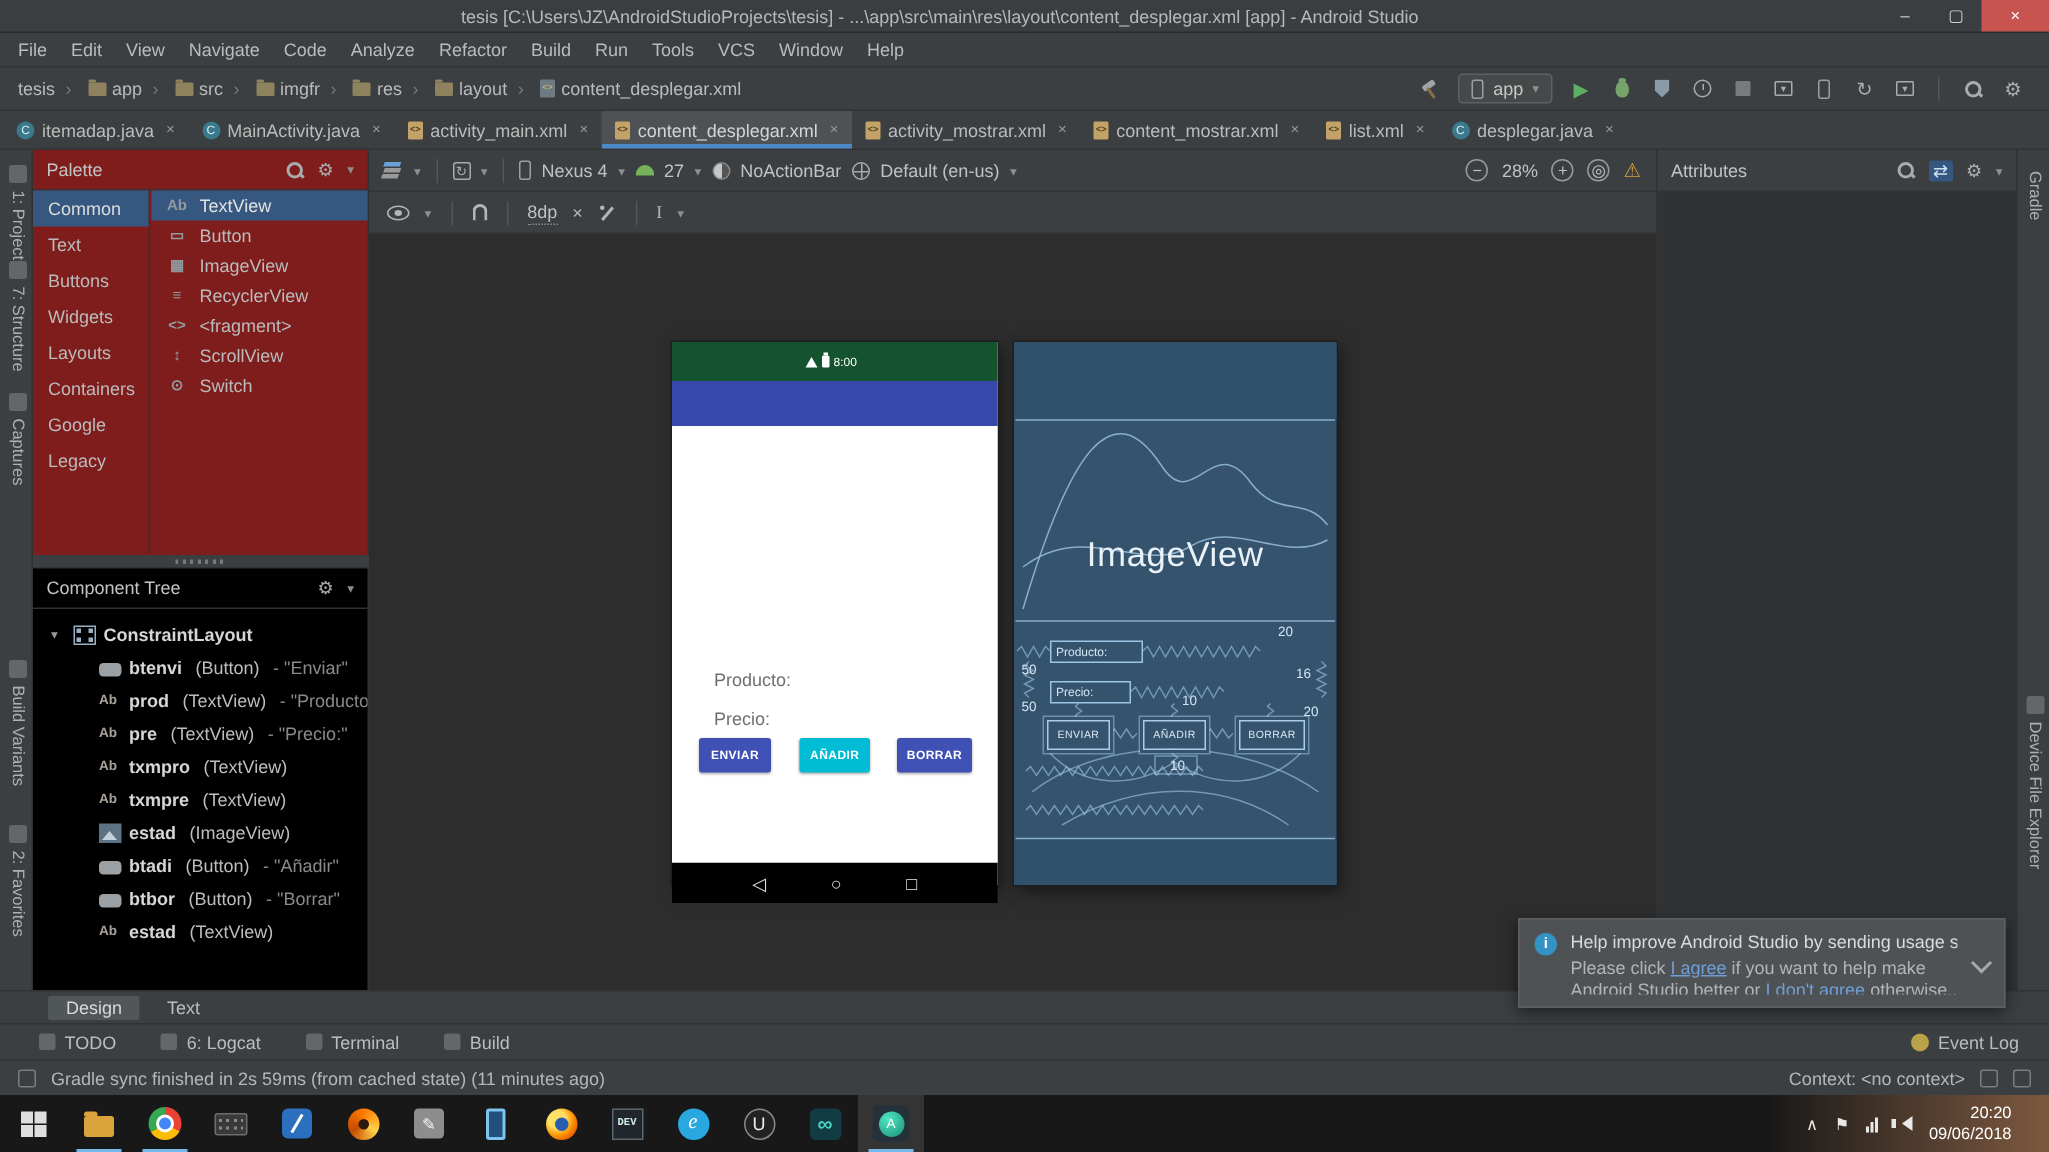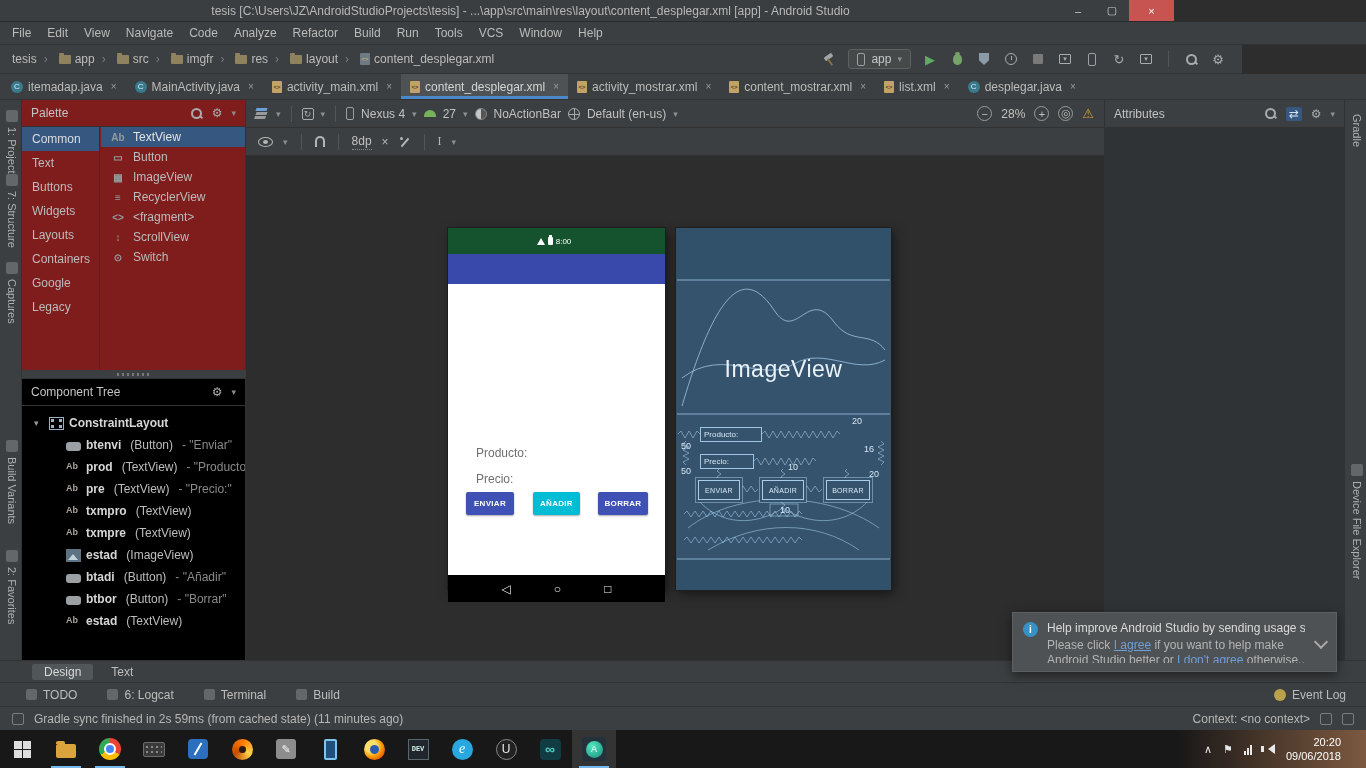--- a/index.html
+++ b/index.html
@@ -1,28 +1,28 @@
 <!DOCTYPE html>
 <html><head>
 <meta charset="utf-8">
 <style>
 *{margin:0;padding:0;box-sizing:border-box}
 html,body{width:1366px;height:768px;overflow:hidden}
 body{position:relative;background:#2d2d2d;font-family:"Liberation Sans",sans-serif;font-size:12px;color:#bbb}
 
-.titlebar{position:absolute;left:0;top:0;width:1174px;height:22px;background:#3b3e40;border-bottom:1px solid #2b2b2b;display:flex;align-items:center}
+.titlebar{position:absolute;left:0;top:0;width:1366px;height:22px;background:#3b3e40;border-bottom:1px solid #2b2b2b;display:flex;align-items:center}
 .titlebar .title{flex:1;text-align:center;color:#b8b8b8;white-space:nowrap;overflow:hidden;font-size:12px}
 .wincontrols{display:flex;height:21px}
 .winbtn{width:34px;display:flex;align-items:center;justify-content:center;color:#cfcfcf;font-size:11px}
 .winbtn.close{width:45px;background:#c75450;color:#fff}
 
 .menubar{position:absolute;top:22px;left:0;width:1366px;height:23px;background:#3c3f41;border-bottom:1px solid #323232;display:flex;align-items:center;padding-left:4px}
 .menubar>span{padding:0 8px;line-height:23px}
 
-.maintoolbar{position:absolute;top:45px;left:0;width:1242px;height:29px;background:#3c3f41;border-bottom:1px solid #323232;display:flex;align-items:center}
+.maintoolbar{position:absolute;top:45px;left:0;width:1366px;height:29px;background:#3c3f41;border-bottom:1px solid #323232;display:flex;align-items:center}
 .crumbs{display:flex;align-items:center;padding-left:12px}
 .crumb{display:flex;align-items:center;gap:4px;color:#bbb}
 .crumb:not(:first-child)::before{content:"\203A";color:#7a7a7a;margin:0 7px}
 .ficon{width:12px;height:9px;background:#8f835f;border-radius:1px;position:relative;display:inline-block}
 .ficon::before{content:"";position:absolute;top:-2px;left:0;width:5px;height:2px;background:#8f835f;border-radius:1px 1px 0 0}
 .xicon{width:10px;height:12px;background:#6e7b85;border-radius:1px;display:inline-flex;align-items:center;justify-content:center;color:#d8c27a;font-size:6px}
 .tbicons{margin-left:auto;display:flex;align-items:center;gap:11px;padding-right:16px}
 .tbi{min-width:16px;height:18px;display:flex;align-items:center;justify-content:center;color:#a9abad;font-size:13px}
 .green{color:#5fad65}
 .runcfg{display:flex;align-items:center;gap:6px;background:#45494a;border:1px solid #5e6162;border-radius:3px;height:20px;padding:0 8px;color:#c7c7c7}

